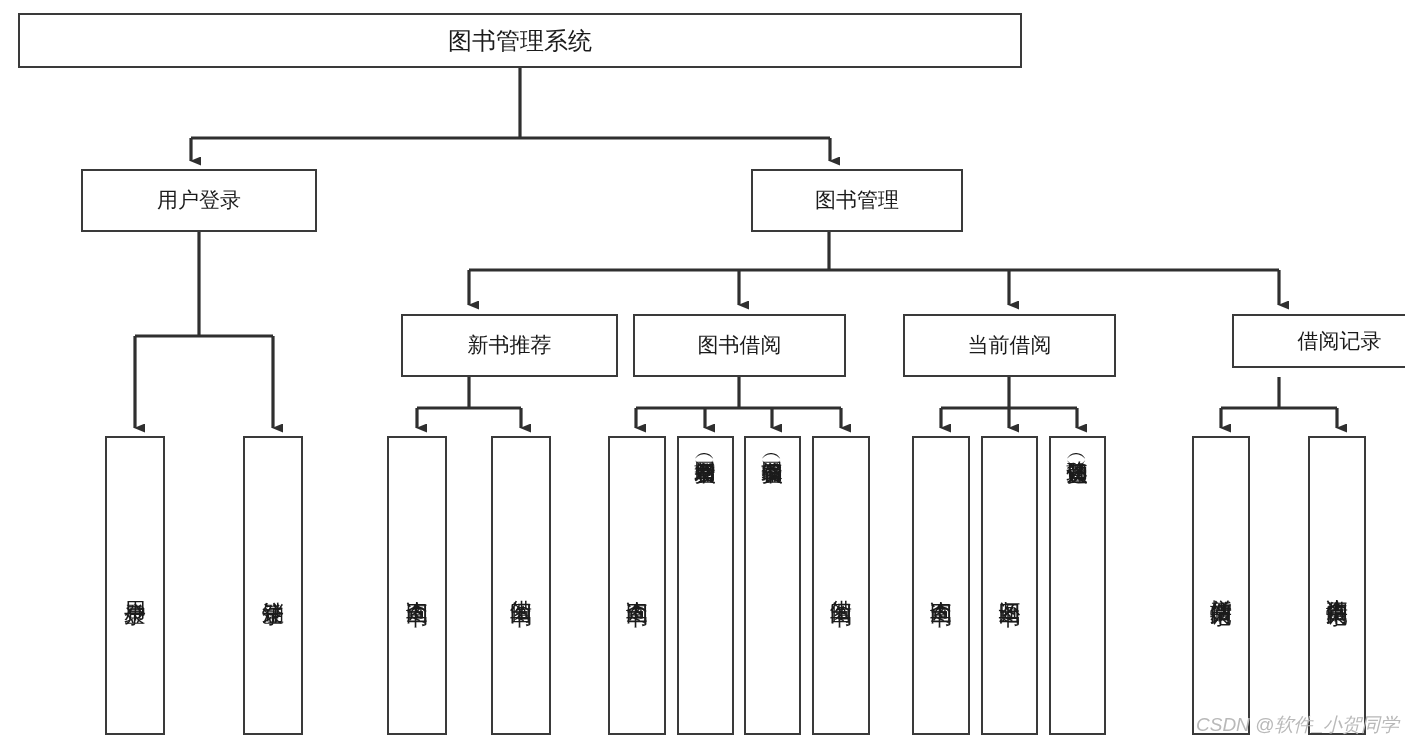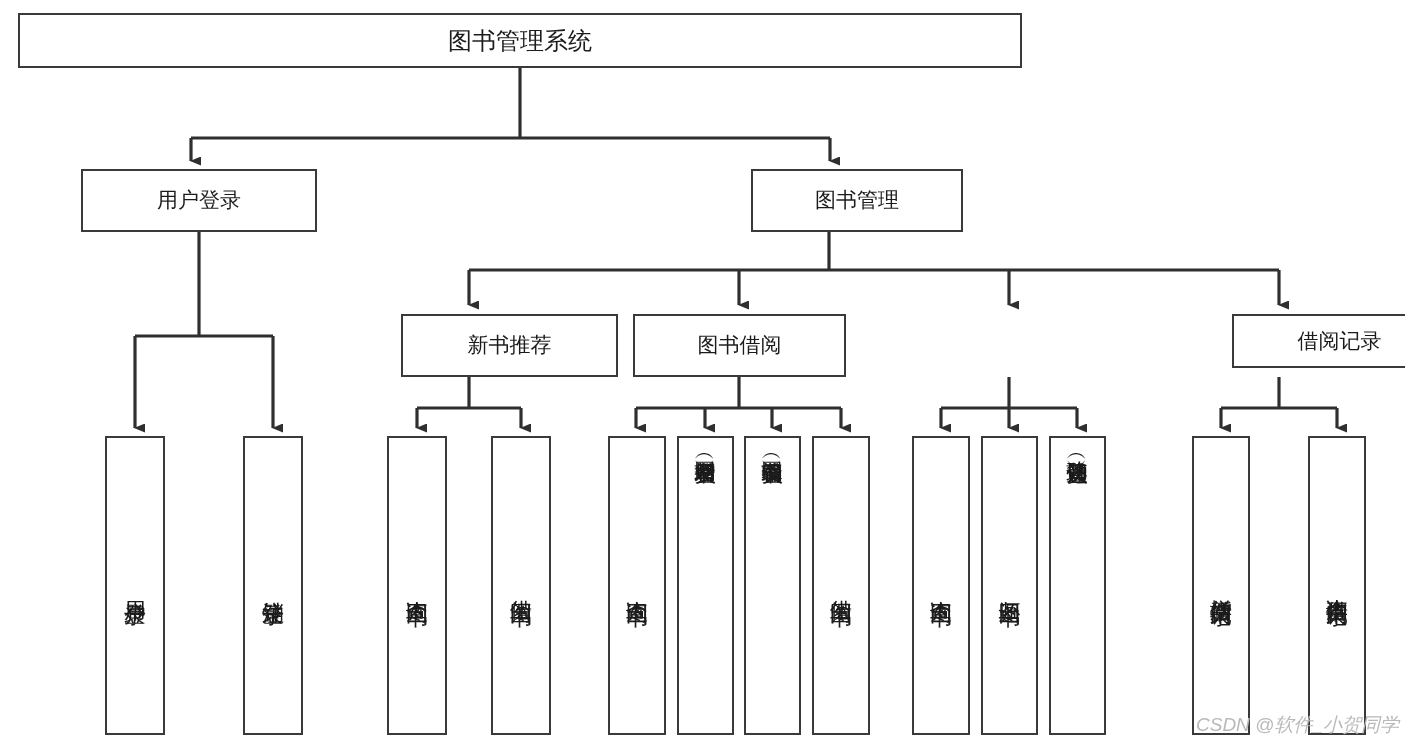--- a/index.html
+++ b/index.html
@@ -144,20 +144,23 @@
   <div class="node-box h-node" style="left:712px; top:169px; width:212px; height:63px;margin-left:39px;">
     <span class="node-label">图书管理</span>
   </div>
 
   <div class="node-box h-node" style="left:361px; top:314px; width:217px; height:63px;margin-left:40px;">
     <span class="node-label">新书推荐</span>
   </div>
   <div class="node-box h-node" style="left:633px; top:314px; width:213px; height:63px;">
     <span class="node-label">图书借阅</span>
   </div>
+  <div class="node-box h-node" style="left:903px; top:314px; width:213px; height:63px;">
+    <span class="node-label">当前借阅</span>
+  </div>
   <div class="node-box h-node" style="left:1232px; top:314px; width:215px; height:54px;">
     <span class="node-label">借阅记录</span>
   </div>
 
   <div class="node-box v-node v-node-center" style="left:105px; top:436px; width:60px; height:299px;">
     <span class="node-label">用户登录</span>
   </div>
   <div class="node-box v-node v-node-center" style="left:243px; top:436px; width:60px; height:299px;">
     <span class="node-label">注销登录</span>
   </div>

